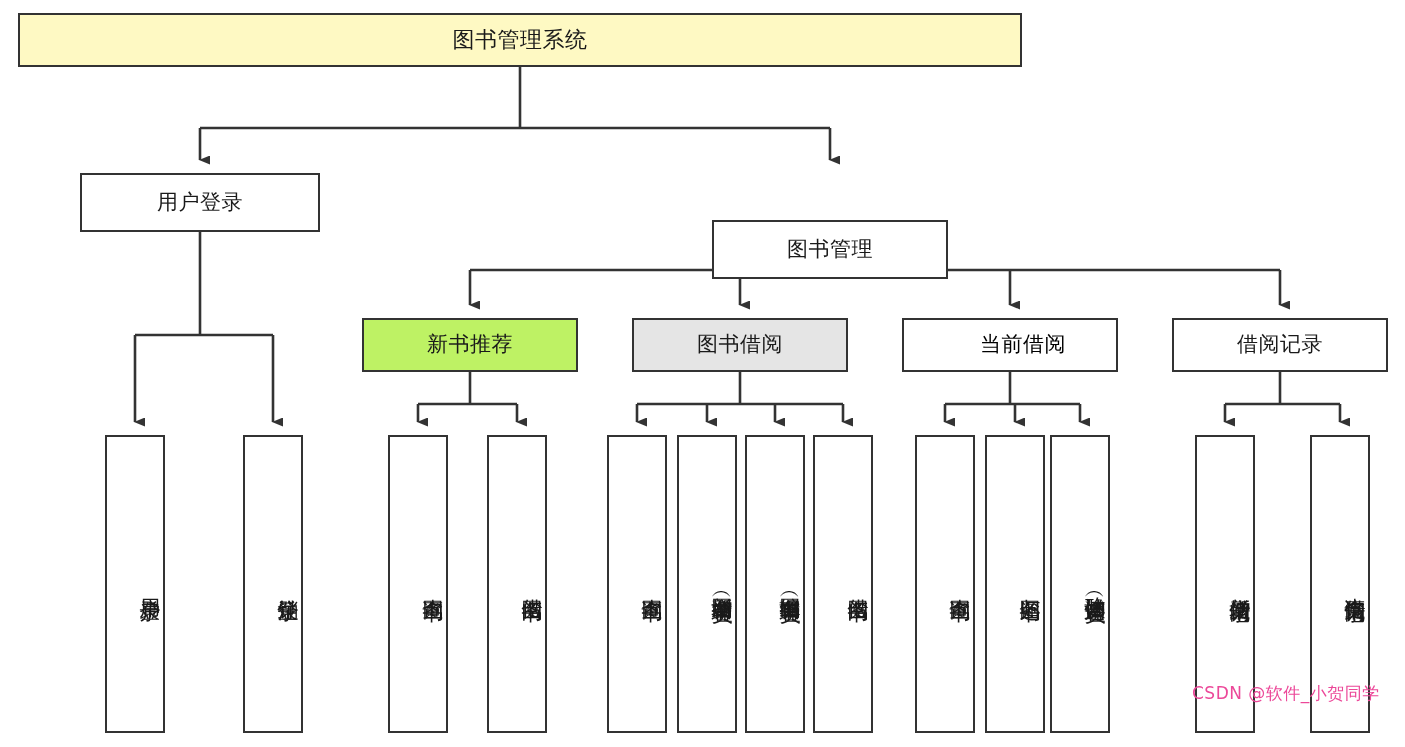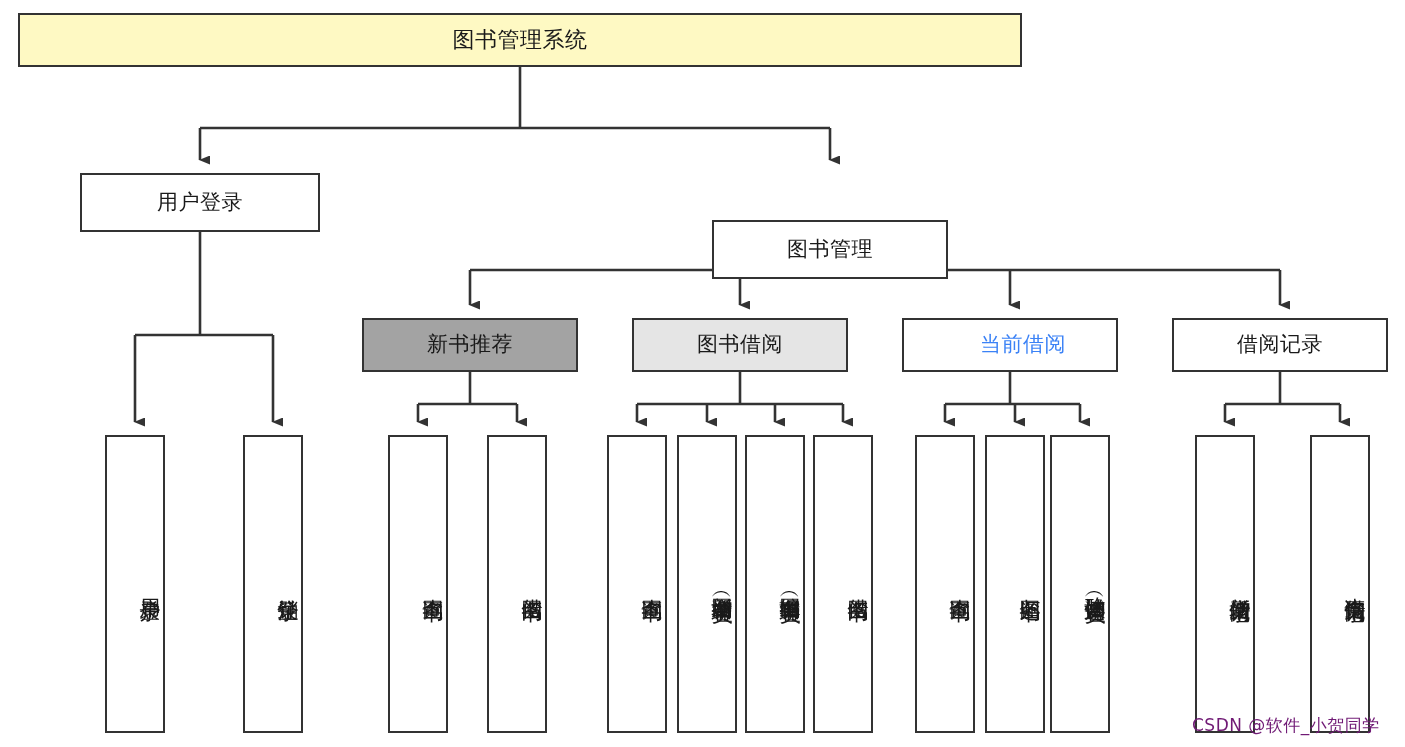--- a/index.html
+++ b/index.html
@@ -114,34 +114,34 @@
       <path d="M1225,404 L1225,422" marker-end="url(#arrow)"></path>
       <path d="M1340,404 L1340,422" marker-end="url(#arrow)"></path>
     </g>
   </svg>
 
   <div class="node node-h node-title" style="left: 18px; top: 13px; width: 1004px; height: 54px; border-color: rgb(51, 51, 51); background: #fef9c3; color: rgb(26, 26, 26);">图书管理系统</div>
 
   <div class="node node-h" style="left: 80px; top: 173px; width: 240px; height: 59px; border-color: rgb(51, 51, 51); background: rgb(255, 255, 255); color: rgb(26, 26, 26);">用户登录</div>
   <div class="node node-h" style="left: 712px; top: 173px; width: 236px; height: 59px; border-color: rgb(51, 51, 51); background: rgb(255, 255, 255); color: rgb(26, 26, 26); margin-top: 47px;">图书管理</div>
 
-  <div class="node node-h" style="left: 362px; top: 318px; width: 216px; height: 54px; border-color: rgb(51, 51, 51); background: #a3a3a3; color: rgb(26, 26, 26);">新书推荐</div>
+  <div class="node node-h" style="left: 362px; top: 318px; width: 216px; height: 54px; border-color: rgb(51, 51, 51); background: #bef264; color: rgb(26, 26, 26);">新书推荐</div>
   <div class="node node-h" style="left: 632px; top: 318px; width: 216px; height: 54px; border-color: rgb(51, 51, 51); background: #e5e5e5; color: rgb(26, 26, 26);">图书借阅</div>
-  <div class="node node-h" style="left: 902px; top: 318px; width: 216px; height: 54px; border-color: rgb(51, 51, 51); background: rgb(255, 255, 255); color: #3b82f6; padding-left: 26px;">当前借阅</div>
+  <div class="node node-h" style="left: 902px; top: 318px; width: 216px; height: 54px; border-color: rgb(51, 51, 51); background: rgb(255, 255, 255); color: #000000; padding-left: 26px;">当前借阅</div>
   <div class="node node-h" style="left: 1172px; top: 318px; width: 216px; height: 54px; border-color: rgb(51, 51, 51); background: rgb(255, 255, 255); color: rgb(26, 26, 26);">借阅记录</div>
 
   <div class="node node-v" style="left: 105px; top: 435px; width: 60px; height: 298px; border-color: rgb(51, 51, 51); background: rgb(255, 255, 255); color: rgb(26, 26, 26);">用户登录</div>
   <div class="node node-v" style="left: 243px; top: 435px; width: 60px; height: 298px; border-color: rgb(51, 51, 51); background: rgb(255, 255, 255); color: rgb(26, 26, 26);">注销登录</div>
   <div class="node node-v" style="left: 388px; top: 435px; width: 60px; height: 298px; border-color: rgb(51, 51, 51); background: rgb(255, 255, 255); color: rgb(26, 26, 26);">查询图书</div>
   <div class="node node-v" style="left: 487px; top: 435px; width: 60px; height: 298px; border-color: rgb(51, 51, 51); background: rgb(255, 255, 255); color: rgb(26, 26, 26);">借阅图书</div>
   <div class="node node-v" style="left: 607px; top: 435px; width: 60px; height: 298px; border-color: rgb(51, 51, 51); background: rgb(255, 255, 255); color: rgb(26, 26, 26);">查询图书</div>
   <div class="node node-v" style="left: 677px; top: 435px; width: 60px; height: 298px; border-color: rgb(51, 51, 51); background: rgb(255, 255, 255); color: rgb(26, 26, 26);">新增图书（管理员）</div>
   <div class="node node-v" style="left: 745px; top: 435px; width: 60px; height: 298px; border-color: rgb(51, 51, 51); background: rgb(255, 255, 255); color: rgb(26, 26, 26);">编辑图书（管理员）</div>
   <div class="node node-v" style="left: 813px; top: 435px; width: 60px; height: 298px; border-color: rgb(51, 51, 51); background: rgb(255, 255, 255); color: rgb(26, 26, 26);">借阅图书</div>
   <div class="node node-v" style="left: 915px; top: 435px; width: 60px; height: 298px; border-color: rgb(51, 51, 51); background: rgb(255, 255, 255); color: rgb(26, 26, 26);">查询图书</div>
   <div class="node node-v" style="left: 985px; top: 435px; width: 60px; height: 298px; border-color: rgb(51, 51, 51); background: rgb(255, 255, 255); color: rgb(26, 26, 26);">归还图书</div>
   <div class="node node-v" style="left: 1050px; top: 435px; width: 60px; height: 298px; border-color: rgb(51, 51, 51); background: rgb(255, 255, 255); color: rgb(26, 26, 26);">确认归还（管理员）</div>
   <div class="node node-v" style="left: 1195px; top: 435px; width: 60px; height: 298px; border-color: rgb(51, 51, 51); background: rgb(255, 255, 255); color: rgb(26, 26, 26);">新增借阅记录</div>
   <div class="node node-v" style="left: 1310px; top: 435px; width: 60px; height: 298px; border-color: rgb(51, 51, 51); background: rgb(255, 255, 255); color: rgb(26, 26, 26);">查询借阅记录</div>
 
-  <div class="watermark" style="left: 1192px; top: 714px; color: #701a75;">CSDN @软件_小贺同学</div>
+  <div class="watermark" style="left: 1192px; top: 682px; color: #ec4899;">CSDN @软件_小贺同学</div>
 
 </div>
 
 </body></html>

